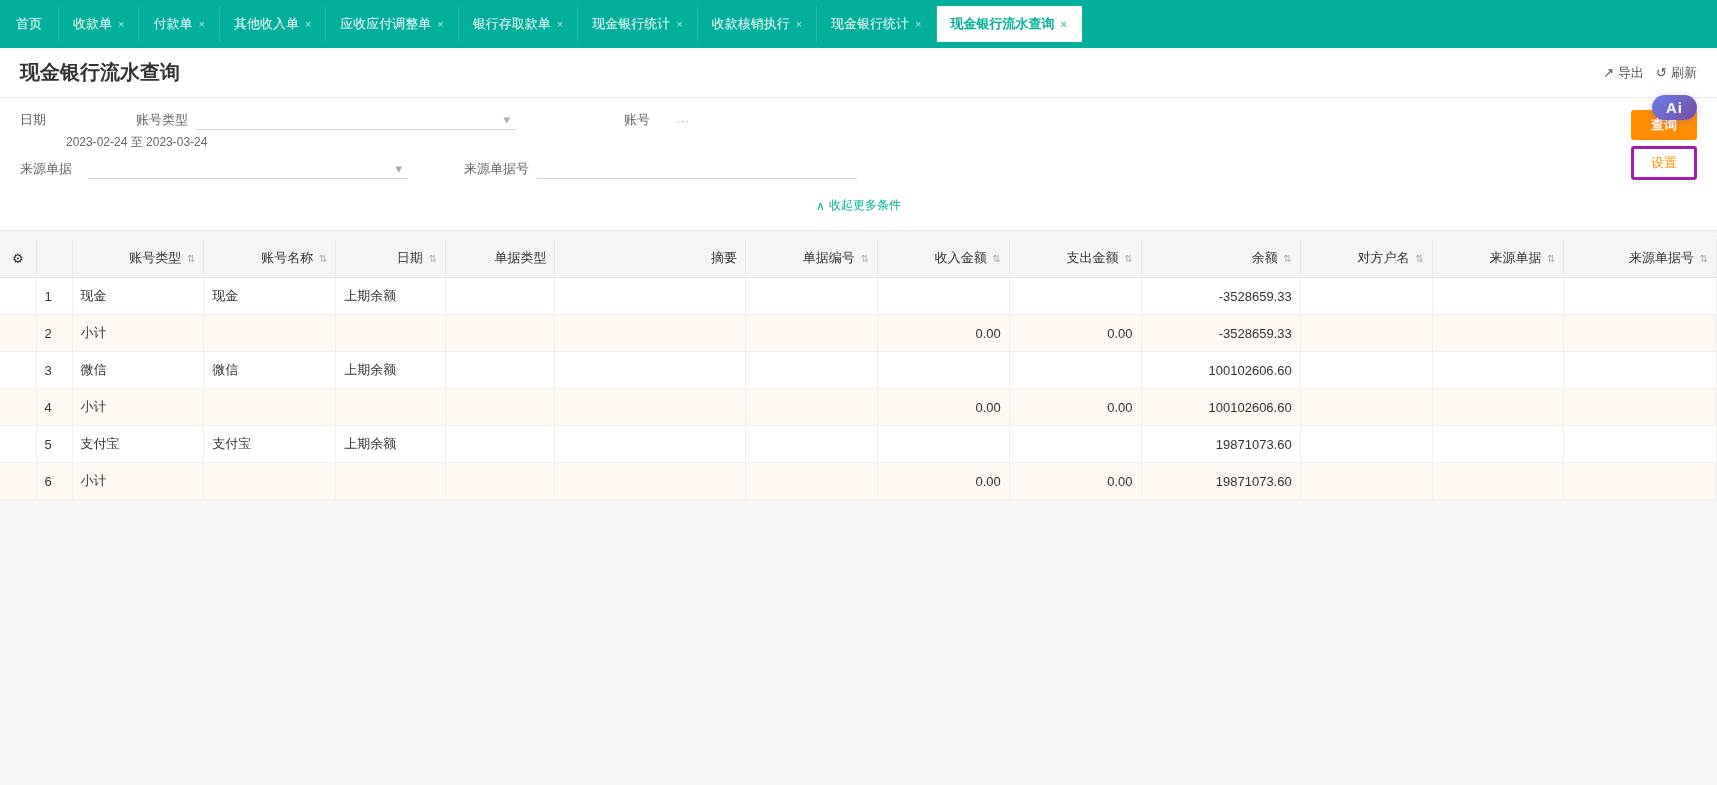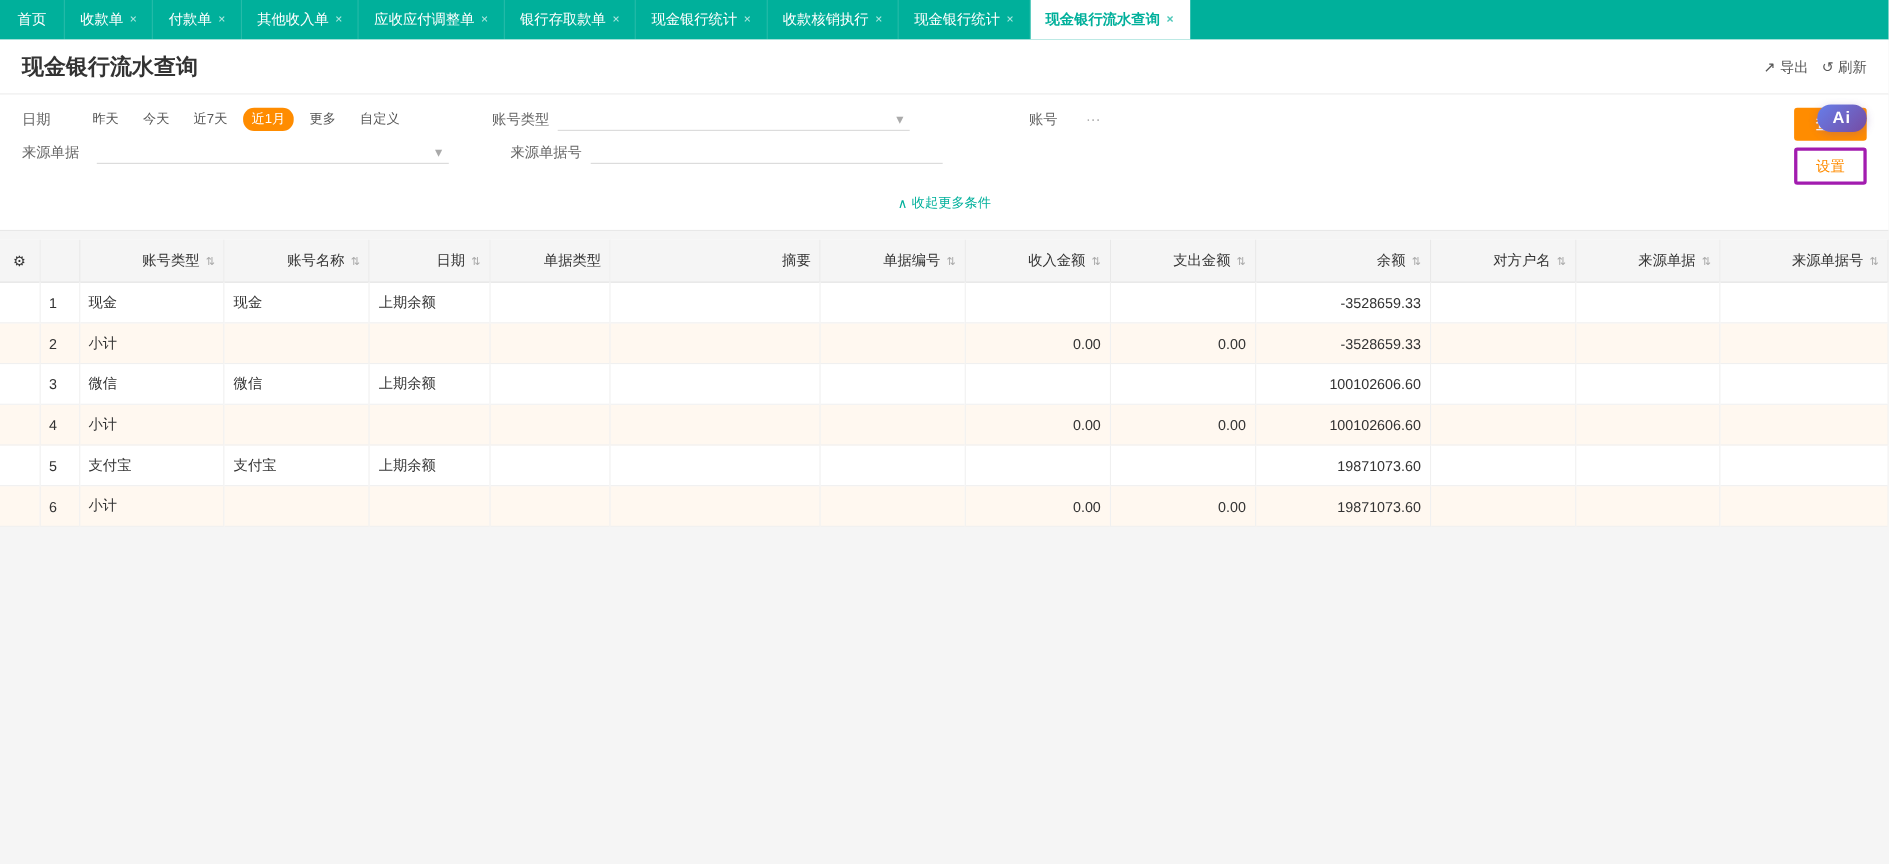--- a/index.html
+++ b/index.html
@@ -3,21 +3,21 @@
   <meta charset="utf-8">
   <style>
     * { box-sizing: border-box; margin: 0; padding: 0; font-family: 'Microsoft YaHei', Arial, sans-serif; }
     body { background: #f5f5f5; font-size: 13px; }
 
     
     .top-nav {
       background: #00b09b;
       display: flex;
       align-items: center;
-      height: 36px;
+      height: 48px;
       overflow: hidden;
     }
     .nav-item {
       padding: 0 14px;
       height: 36px;
       display: flex;
       align-items: center;
       color: #fff;
       cursor: pointer;
       white-space: nowrap;
@@ -304,39 +304,34 @@
   </div>
 </div>
 
 <div class="filter-area">
   <div style="display:flex; gap:20px; align-items:flex-start;">
 
     <div style="flex:1;">
 
       <div class="filter-row">
         <span class="filter-label">日期</span>
-        <div class="filter-date-options">
-          <span class="date-option">昨天</span>
-          <span class="date-option">今天</span>
-          <span class="date-option">近7天</span>
-          <span class="date-option active">近1月</span>
-          <span class="date-option">更多</span>
-          <span class="date-option">自定义</span>
-        </div>
         <div style="margin-left: 60px; display:flex; align-items:center; gap:8px;">
           <span class="filter-label">账号类型</span>
           <div class="filter-select filter-select-wide">
             <span style="flex:1; color:#bbb;"></span>
             <span class="arrow">▾</span>
           </div>
         </div>
         <div style="margin-left: 92px; display:flex; align-items:center; gap:8px;">
           <span class="filter-label">账号</span>
           <span class="filter-dots">···</span>
         </div>
+      </div>
+      <div style="margin-left: 42px; margin-top: -6px; margin-bottom: 8px;">
+        <span class="date-range">2023-02-24 至 2023-03-24</span>
       </div>
 
       <div class="filter-row">
         <span class="filter-label">来源单据</span>
         <div class="filter-select filter-select-wide" style="min-width:320px;">
           <span style="flex:1;"></span>
           <span class="arrow">▾</span>
         </div>
         <div style="margin-left: 40px; display:flex; align-items:center; gap:8px;">
           <span class="filter-label">来源单据号</span>

